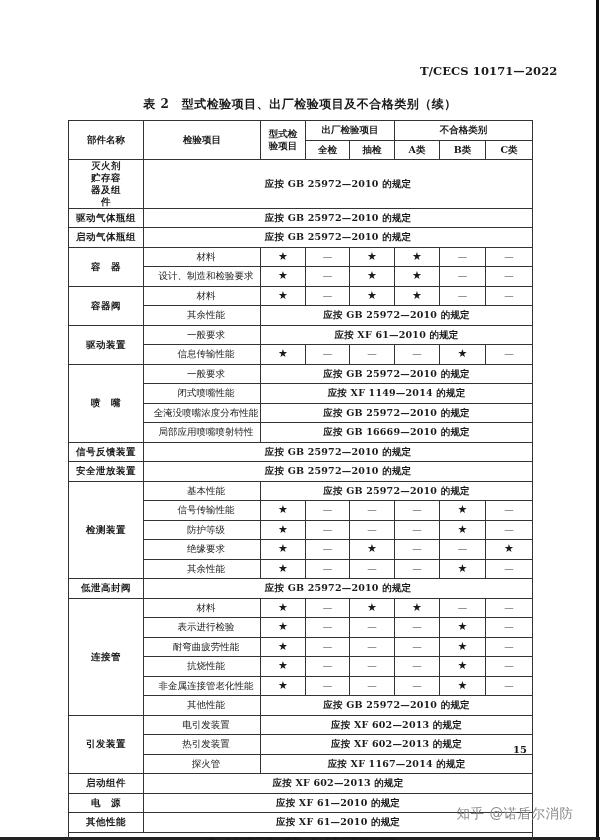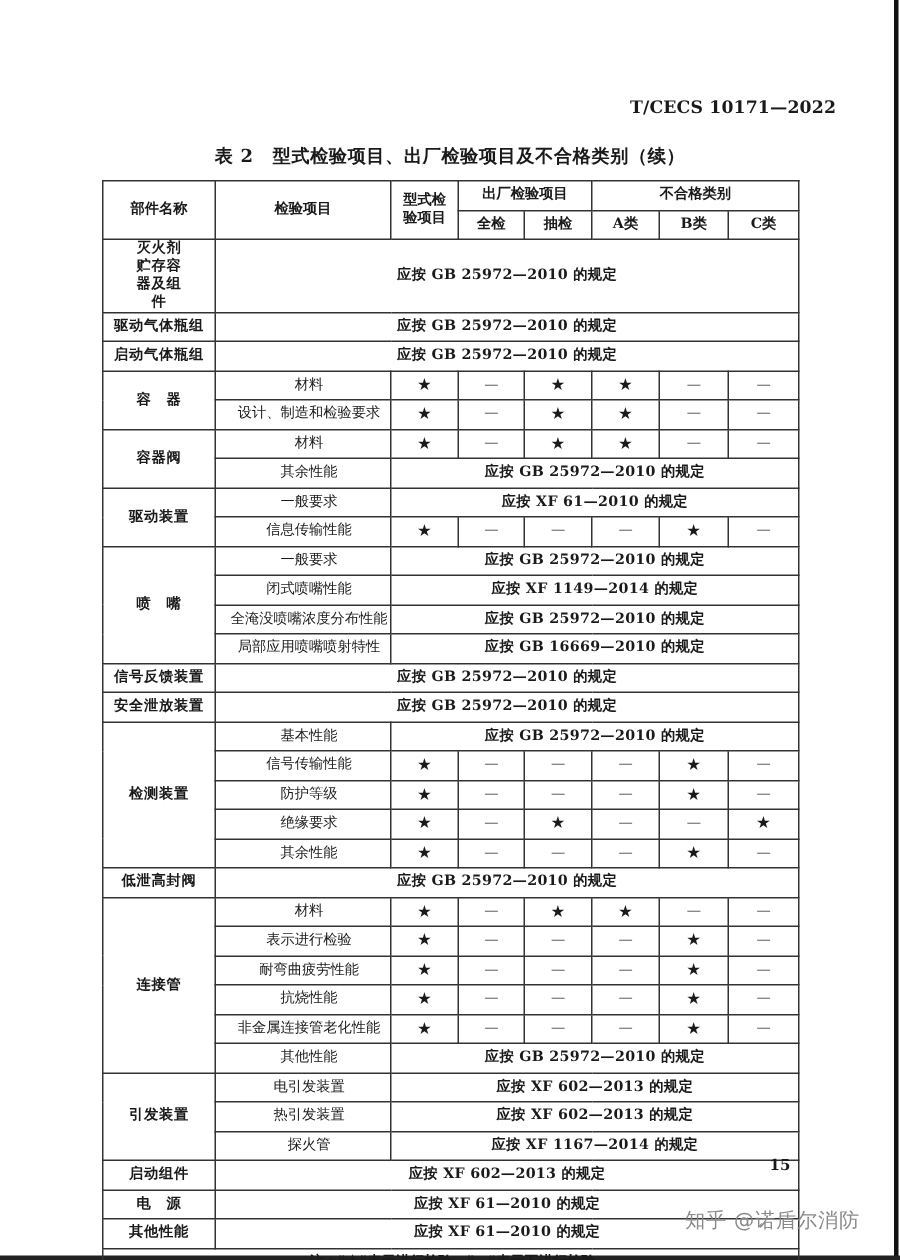--- a/index.html
+++ b/index.html
@@ -28,21 +28,21 @@
   }
   table.spec { border: 1.6px solid #222; }
   td.item { text-align: left; padding-left: 8px !important; }
   td.part { font-weight: bold; letter-spacing: 0.5px; }
   td.hdr { font-weight: bold; }
   td.ref { font-weight: bold; letter-spacing: 0.2px; }
   .star { font-size: 11px; }
   .dash { color: #555; }
   td.note { text-align: left; padding-left: 12px !important; font-weight: bold; height: 20px; }
   .page-num {
-    position: absolute; top: 772px; left: 500px; width: 40px; text-align: center;
+    position: absolute; top: 744px; left: 500px; width: 40px; text-align: center;
     font-size: 10px; font-weight: bold;
   }
   .watermark {
     position: absolute; top: 805px; left: 440px; width: 150px; text-align: center;
     font-family: "DejaVu Sans", "Liberation Sans", sans-serif; font-size: 13.5px; color: #8a8a8a; letter-spacing: 0.5px;
   }
 </style>
 </head>
 <body>
 

